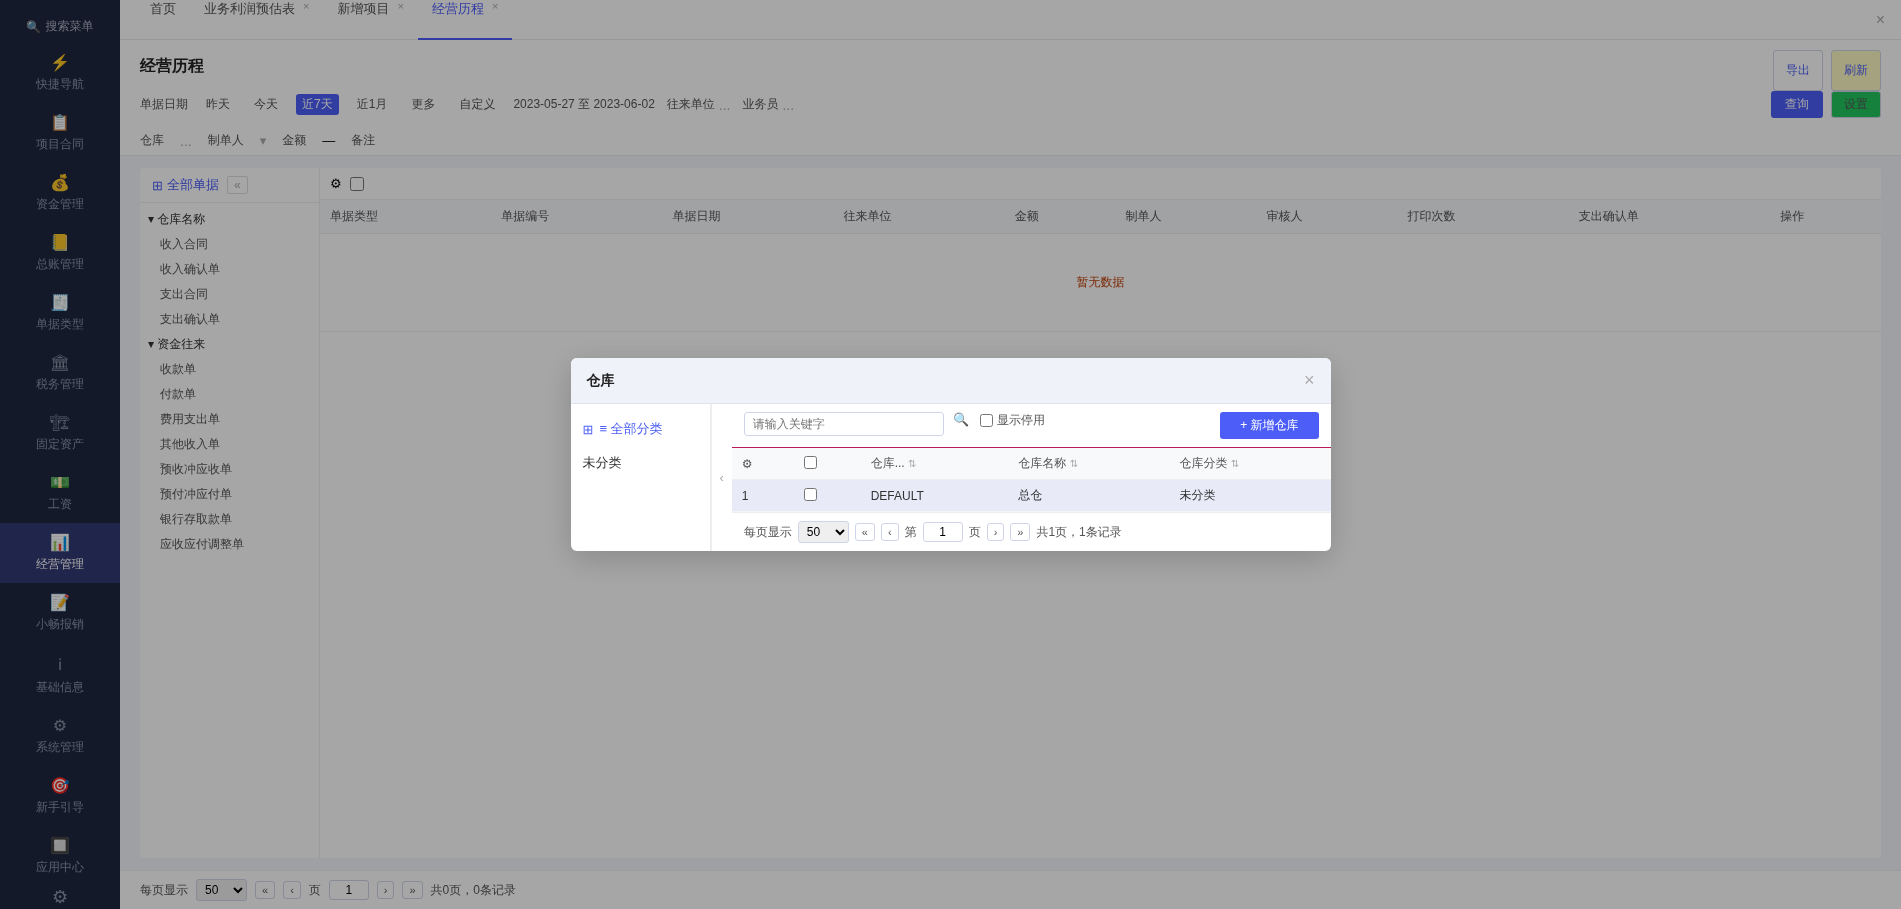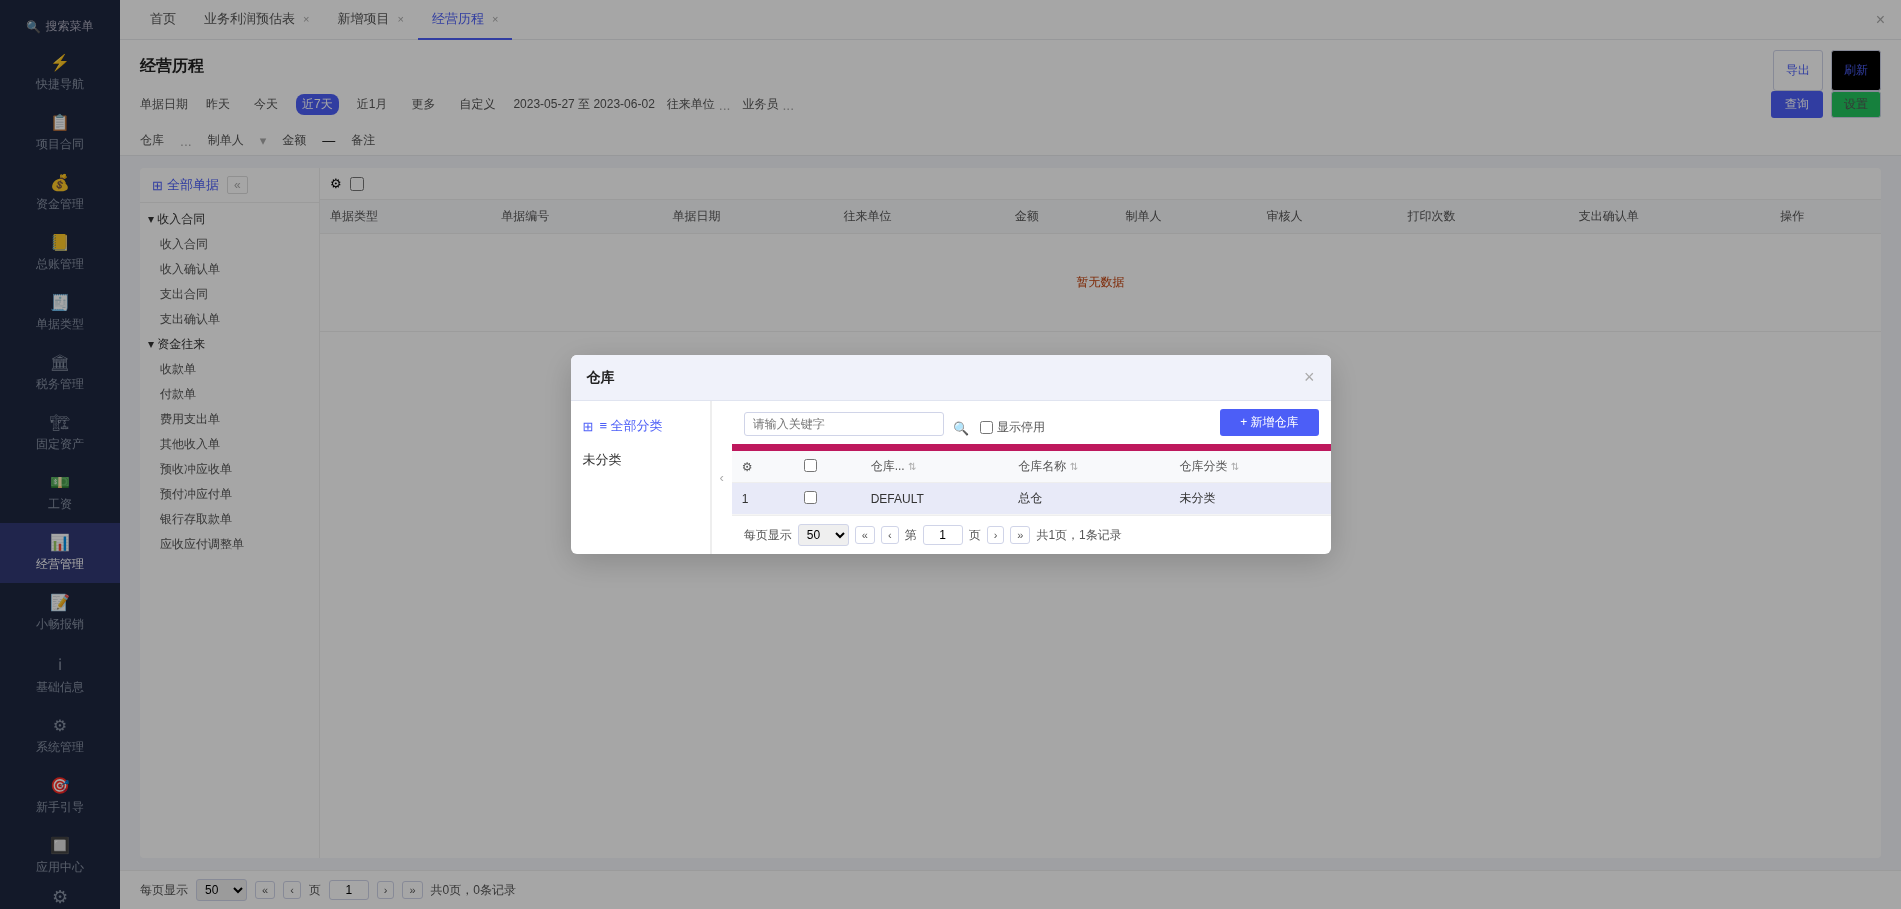--- a/index.html
+++ b/index.html
@@ -15,38 +15,38 @@
     .sidebar-item.active { color: #fff; background: rgba(99,102,241,0.3); }
     .sidebar-icon { font-size: 16px; }
     .sidebar-bottom { margin-top: auto; padding-bottom: 12px; display: flex; flex-direction: column; align-items: center; gap: 8px; }
     .sidebar-bottom-item { color: #8892a4; cursor: pointer; font-size: 18px; }
 
     
     .main-area { flex: 1; display: flex; flex-direction: column; overflow: hidden; }
 
     
     .tab-bar { background: #fff; border-bottom: 1px solid #e8eaed; display: flex; align-items: center; padding: 0 16px; height: 40px; gap: 0; }
-    .tab-item { padding: 0 14px; height: 40px; display: flex; align-items: center; gap: 6px; font-size: 13px; color: #555; cursor: pointer; border-bottom: 2px solid transparent; white-space: nowrap; }
+    .tab-item { padding: 0 14px; height: 40px; display: flex; gap: 6px; font-size: 13px; color: #555; cursor: pointer; border-bottom: 2px solid transparent; white-space: nowrap; }
     .tab-item.active { color: #4c5ef7; border-bottom: 2px solid #4c5ef7; }
     .tab-close { font-size: 11px; color: #aaa; margin-left: 2px; }
     .main-close { margin-left: auto; color: #aaa; cursor: pointer; font-size: 16px; }
 
     
     .page-header { background: #fff; padding: 10px 20px 0 20px; border-bottom: 1px solid #e8eaed; }
     .page-title { font-size: 16px; font-weight: 600; color: #222; margin-bottom: 8px; }
     .filter-bar { display: flex; align-items: center; flex-wrap: wrap; gap: 12px; padding-bottom: 8px; }
     .filter-label { color: #555; font-size: 12px; }
     .filter-btn { font-size: 12px; color: #555; padding: 2px 6px; border-radius: 3px; cursor: pointer; }
-    .filter-btn.active { background: #4c5ef7; color: #fff; border-radius: 8px; }
+    .filter-btn.active { background: #4c5ef7; color: #fff; border-radius: 3px; }
     .filter-date { font-size: 12px; color: #555; }
     .filter-select { display: flex; align-items: center; gap: 4px; color: #555; font-size: 12px; }
     .filter-dots { color: #aaa; font-size: 14px; }
     .header-actions { margin-left: auto; display: flex; gap: 8px; }
     .btn-export { background: #fff; border: 1px solid #d0d4e8; color: #4c5ef7; border-radius: 3px; padding: 11px 12px; cursor: pointer; font-size: 12px; }
-    .btn-refresh { background: #000000; border: 1px solid #d0d4e8; color: #4c5ef7; border-radius: 3px; padding: 4px 12px; cursor: pointer; font-size: 12px; }
+    .btn-refresh { background: #fef9c3; border: 1px solid #d0d4e8; color: #4c5ef7; border-radius: 3px; padding: 4px 12px; cursor: pointer; font-size: 12px; }
     .btn-query { background: #4c5ef7; color: #fff; border: none; border-radius: 3px; padding: 4px 14px; cursor: pointer; font-size: 12px; }
     .btn-settings { background: #22c55e; border: 1px solid #d0d4e8; color: #555; border-radius: 3px; padding: 4px 12px; cursor: pointer; font-size: 12px; }
 
     
     .filter-row2 { display: flex; align-items: center; gap: 16px; padding: 6px 0; }
 
     
     .content-area { flex: 1; background: #f5f6fa; padding: 12px 20px; overflow: auto; }
     .table-header { display: flex; align-items: center; padding: 8px 12px; border-bottom: 1px solid #eee; gap: 8px; }
     .all-records-btn { color: #4c5ef7; font-size: 13px; font-weight: 500; cursor: pointer; display: flex; align-items: center; gap: 4px; }
@@ -66,21 +66,21 @@
     .modal { background: #fff; border-radius: 6px; box-shadow: 0 8px 32px rgba(0,0,0,0.18); width: 760px; max-height: 480px; display: flex; flex-direction: column; }
     .modal-header { background: #f0f2fa; padding: 12px 16px; border-bottom: 1px solid #e0e4f0; display: flex; align-items: center; justify-content: space-between; border-radius: 6px 6px 0 0; }
     .modal-title { font-size: 14px; font-weight: 600; color: #222; }
     .modal-close { color: #aaa; cursor: pointer; font-size: 18px; }
     .modal-body { display: flex; flex: 1; overflow: hidden; }
     .modal-sidebar { width: 140px; border-right: 1px solid #eee; padding: 8px 0; overflow-y: auto; flex-shrink: 0; }
     .modal-sidebar-item { padding: 8px 12px; font-size: 13px; color: #333; cursor: pointer; display: flex; align-items: center; gap: 6px; }
     .modal-sidebar-item.active { color: #4c5ef7; }
     .modal-sidebar-collapse { display: flex; align-items: center; justify-content: center; padding: 8px; cursor: pointer; color: #aaa; border-left: 1px solid #eee; }
     .modal-main { flex: 1; display: flex; flex-direction: column; overflow: hidden; }
-    .modal-toolbar { padding: 8px 12px; display: flex; align-items: flex-end; gap: 10px; border-bottom: 7px solid #be185d; }
+    .modal-toolbar { padding: 8px 12px; display: flex; align-items: flex-start; gap: 10px; border-bottom: 1px solid #be185d; }
     .modal-search { border: 1px solid #d0d4e8; border-radius: 3px; padding: 4px 8px; font-size: 12px; width: 200px; outline: none; }
     .modal-search-btn { color: #aaa; cursor: pointer; }
     .modal-checkbox-label { display: flex; align-items: center; gap: 4px; font-size: 12px; color: #555; cursor: pointer; }
     .btn-add-warehouse { background: #4c5ef7; color: #fff; border: none; border-radius: 3px; padding: 5px 20px; font-size: 12px; cursor: pointer; margin-left: auto; }
     .modal-table { width: 100%; border-collapse: collapse; font-size: 12px; }
     .modal-table th { background: #f8f9fb; color: #555; font-weight: 500; padding: 7px 10px; border-bottom: 1px solid #eee; text-align: left; white-space: nowrap; }
     .modal-table td { padding: 7px 10px; border-bottom: 1px solid #f5f5f5; color: #333; }
     .modal-table tr.selected td { background: #e8eaf8; }
     .modal-table-container { flex: 1; overflow-y: auto; }
     .modal-footer-pagination { padding: 8px 12px; border-top: 1px solid #eee; display: flex; align-items: center; gap: 6px; font-size: 12px; color: #555; }
@@ -239,21 +239,21 @@
 
         <div style="width:180px; border-right:1px solid #eee; flex-shrink:0; display:flex; flex-direction:column;">
           <div class="table-header">
             <span class="all-records-btn">
               <span>⊞</span>
               <span>全部单据</span>
             </span>
             <span class="collapse-btn">«</span>
           </div>
           <div style="flex:1; overflow-y:auto; padding: 4px 0;">
-            <div class="tree-item">▾ 收入合同</div>
+            <div class="tree-item">▾ 仓库名称</div>
             <div class="tree-item sub">收入合同</div>
             <div class="tree-item sub">收入确认单</div>
             <div class="tree-item sub">支出合同</div>
             <div class="tree-item sub">支出确认单</div>
             <div class="tree-item">▾ 资金往来</div>
             <div class="tree-item sub">收款单</div>
             <div class="tree-item sub">付款单</div>
             <div class="tree-item sub">费用支出单</div>
             <div class="tree-item sub">其他收入单</div>
             <div class="tree-item sub">预收冲应收单</div>

